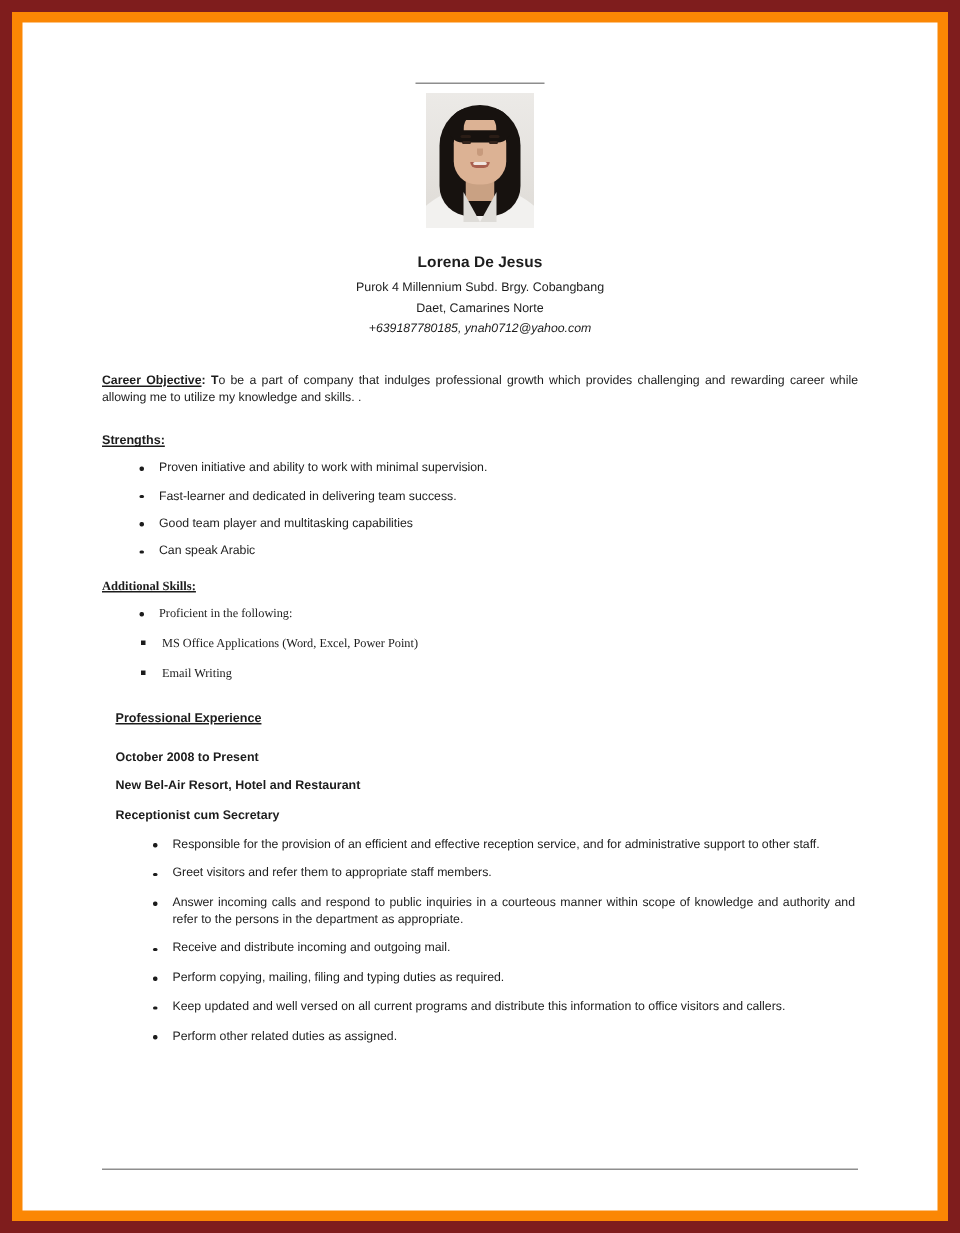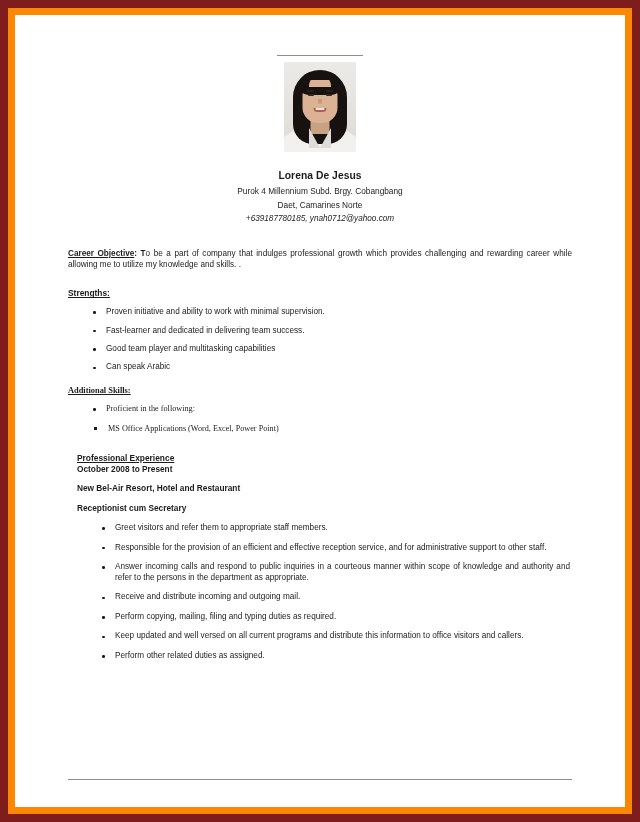--- a/index.html
+++ b/index.html
@@ -258,21 +258,21 @@
     background: #1c1c1c;
   }
 
   .prof-head {
     font-weight: bold;
     font-size: 8.4px;
     margin-top: 18px;
     padding-left: 9px;
   }
 
-  .job-block { padding-left: 9px; }
+  .job-block { margin-top: 15px; padding-left: 9px; }
   .job-line {
     font-weight: bold;
     font-size: 8.3px;
     margin-top: 8.5px;
   }
   .job-line:first-child { margin-top: 0; }
 
   ul.duties {
     list-style: none;
     margin: 9px 0 0 0;
@@ -362,35 +362,36 @@
 
         <div class="blk-addskills">
           <div class="section-head">
             <u>Additional Skills:</u>
           </div>
           <ul class="lvl1">
             <li>Proficient in the following:</li>
           </ul>
           <ul class="lvl2">
             <li>MS Office Applications (Word, Excel, Power Point)</li>
+            <li>Email Writing</li>
           </ul>
         </div>
 
         <div class="prof-head">
           <u>Professional Experience</u>
         </div>
 
         <div class="job-block">
           <div class="job-line">October 2008 to Present</div>
           <div class="job-line">New Bel-Air Resort, Hotel and Restaurant</div>
           <div class="job-line">Receptionist cum Secretary</div>
 
           <ul class="duties">
+            <li>Responsible for the provision of an efficient and effective reception service, and for administrative support to other staff.</li>
             <li>Greet visitors and refer them to appropriate staff members.</li>
-            <li>Responsible for the provision of an efficient and effective reception service, and for administrative support to other staff.</li>
             <li>Answer incoming calls and respond to public inquiries in a courteous manner within scope of knowledge and authority and refer to the persons in the department as appropriate.</li>
             <li>Receive and distribute incoming and outgoing mail.</li>
             <li>Perform copying, mailing, filing and typing duties as required.</li>
             <li>Keep updated and well versed on all current programs and distribute this information to office visitors and callers.</li>
             <li>Perform other related duties as assigned.</li>
           </ul>
         </div>
 
         <div class="bottom-rule"></div>
 

